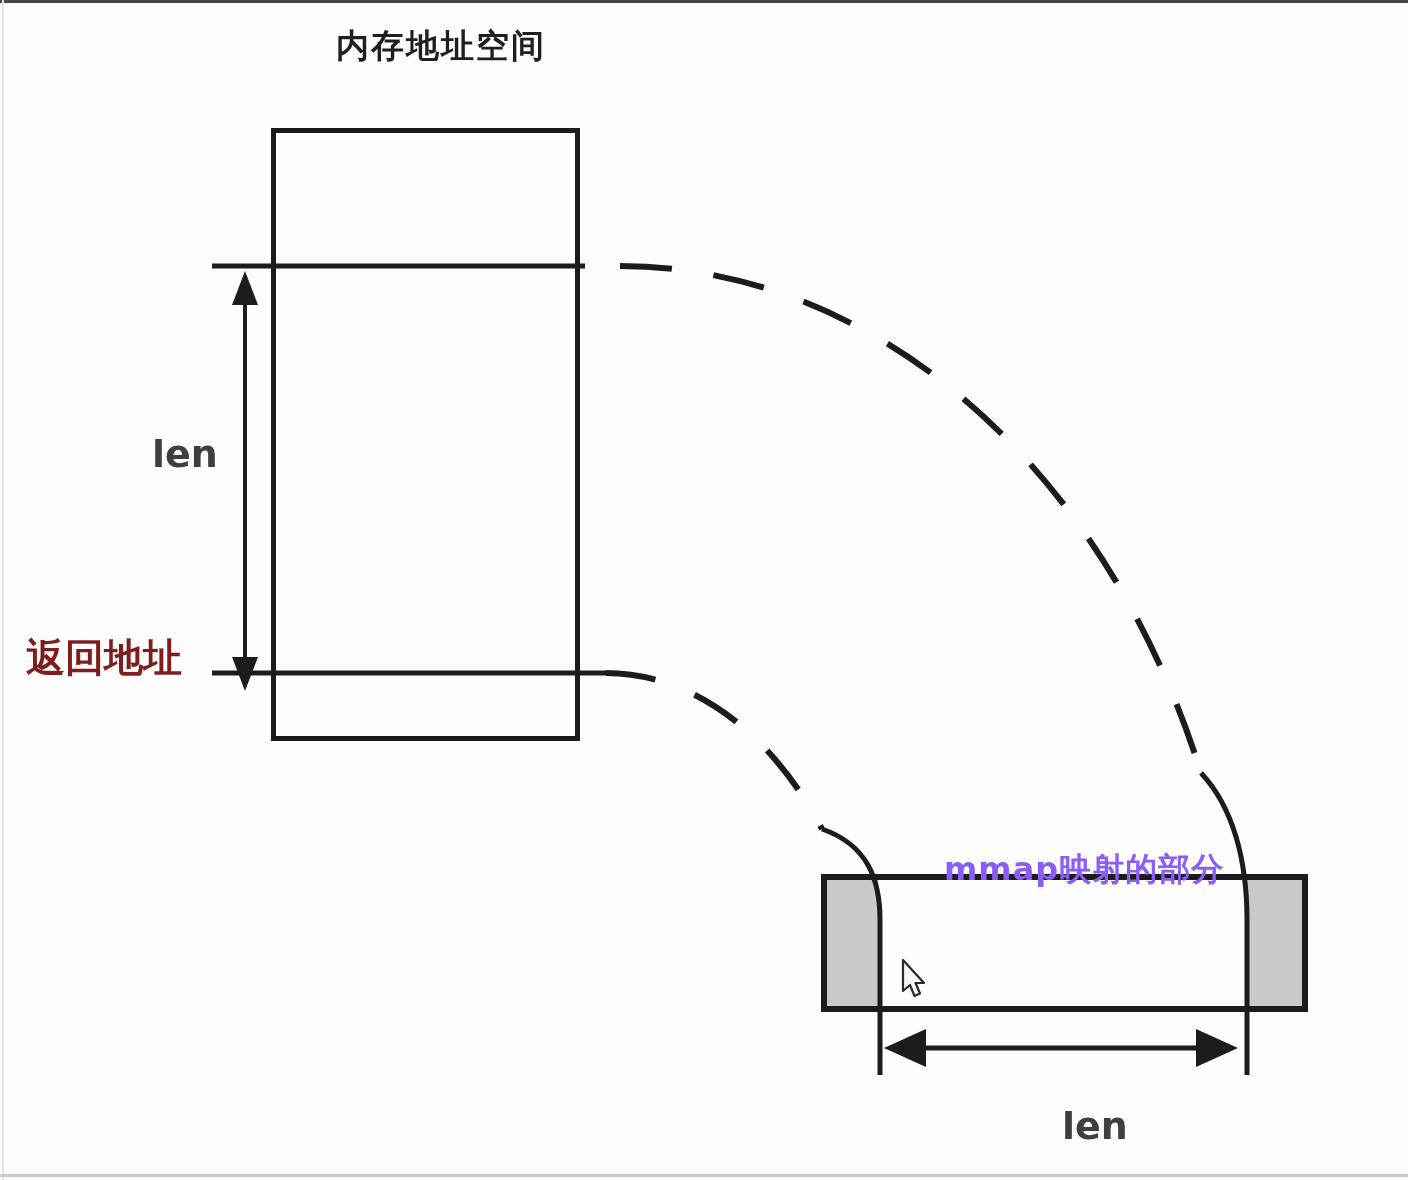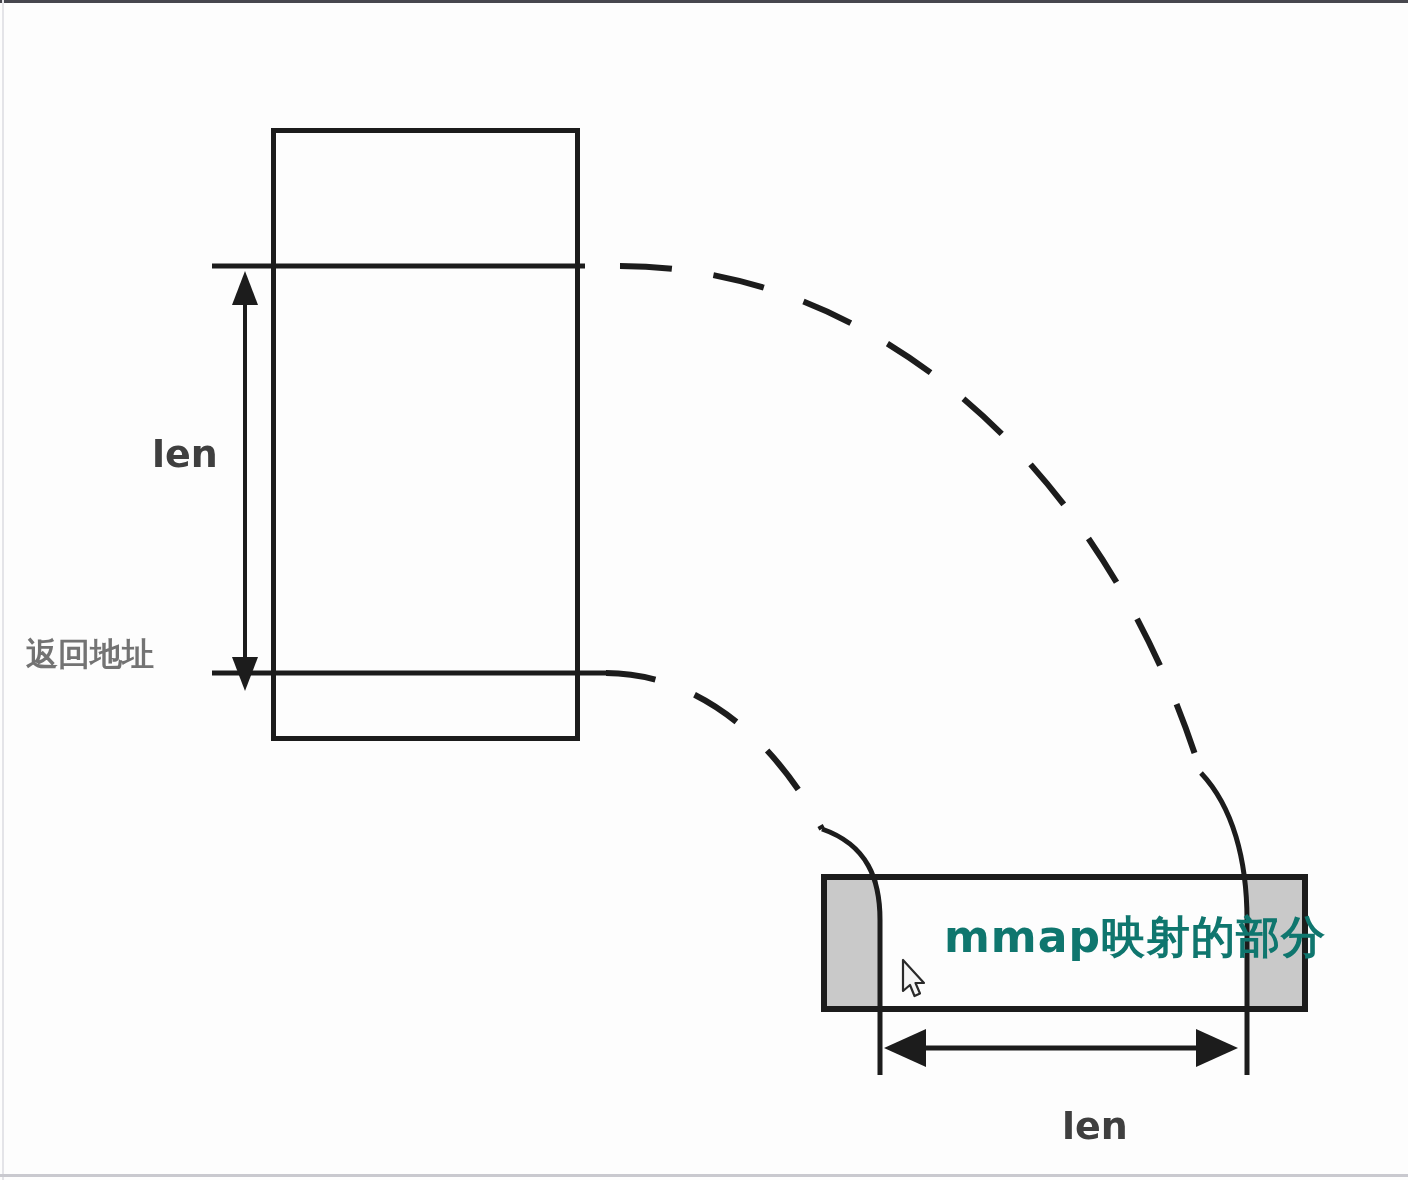--- a/index.html
+++ b/index.html
@@ -45,29 +45,29 @@
   }
   .len-left {
     left: 152px;
     top: 434px;
     font-size: 38px;
     color: #3f3f3f;
   }
   .return-address {
     left: 26px;
     top: 637px;
-    font-size: 32px;
+    font-size: 39px;
     font-weight: 600;
-    color: #737373;
+    color: #7f1d1d;
   }
   .mmap-label {
     left: 944px;
-    top: 913px;
-    font-size: 44px;
-    color: #0f766e;
+    top: 852px;
+    font-size: 32px;
+    color: #8b5cf6;
     letter-spacing: 1px;
   }
   .len-bottom {
     left: 1062px;
     top: 1106px;
     font-size: 38px;
     color: #3f3f3f;
   }
   
   .edge-top {
@@ -125,20 +125,21 @@
       <line x1="905" y1="1048" x2="1218" y2="1048" stroke="#1c1c1c" stroke-width="5"></line>
       <polygon points="884,1048 926,1029 926,1067" fill="#1c1c1c"></polygon>
       <polygon points="1238,1048 1196,1029 1196,1067" fill="#1c1c1c"></polygon>
     </g>
 
     <g transform="translate(903,960)">
       <path d="M0,0 L0,31 L7,25 L11.5,36 L17,33.5 L12.5,23 L21,23 Z" fill="#f6f6f6" stroke="#2a2a2a" stroke-width="2.2" stroke-linejoin="round"></path>
     </g>
   </svg>
 
+  <div class="label title">内存地址空间</div>
   <div class="label len-left">len</div>
   <div class="label return-address">返回地址</div>
   <div class="label mmap-label">mmap映射的部分</div>
   <div class="label len-bottom">len</div>
 
   <div class="edge-top"></div>
   <div class="edge-left"></div>
   <div class="edge-bottom"></div>
 </div>
 

